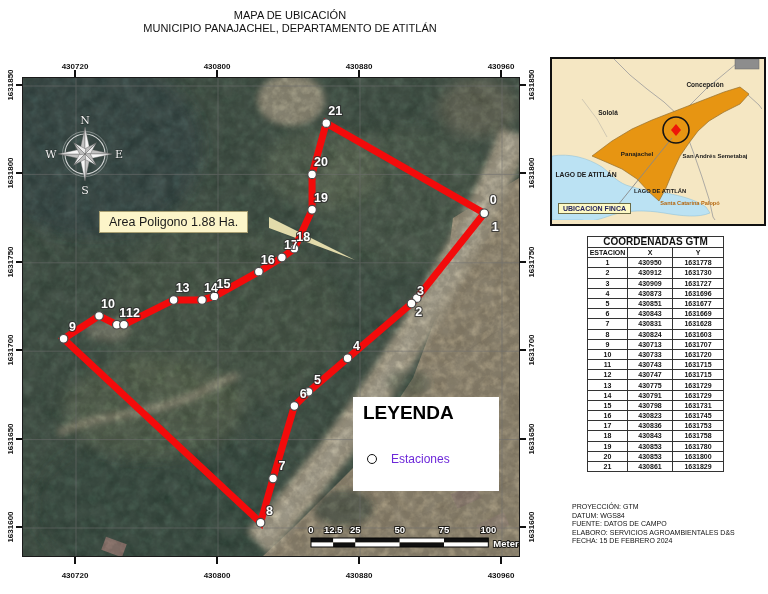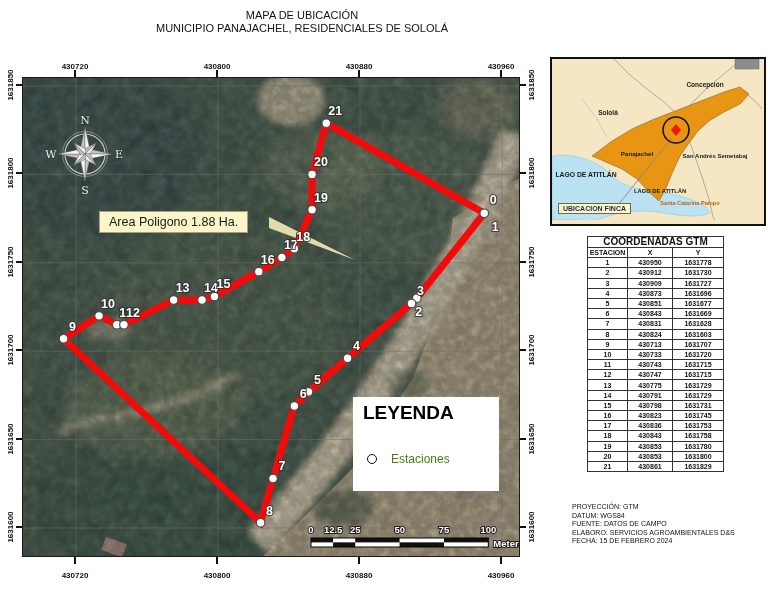--- a/index.html
+++ b/index.html
@@ -1,27 +1,27 @@
 <!DOCTYPE html>
 <html><head>
 <meta charset="utf-8">
 <style>
   html,body{margin:0;padding:0;background:#fff;}
   .page{position:relative;width:768px;height:594px;background:#ffffff;font-family:"Liberation Sans",sans-serif;overflow:hidden;}
-  .title-block{position:absolute;left:42px;top:9px;width:520px;text-align:center;color:#111;font-size:11px;line-height:12.8px;}
+  .title-block{position:absolute;left:30px;top:9px;width:520px;text-align:center;color:#111;font-size:11px;line-height:12.8px;}
   .map-frame{position:absolute;left:22px;top:77px;width:496px;height:478px;border:1px solid #1a1a1a;overflow:hidden;background:#3d5747;}
   #map-svg{position:absolute;left:0;top:0;}
   .tick-label{position:absolute;font-size:8px;font-weight:700;color:#111;transform:translate(-50%,-50%);white-space:nowrap;}
   .tick-label.v{transform:translate(-50%,-50%) rotate(-90deg);}
   .tick-mark{position:absolute;background:#111;}
   .area-label{position:absolute;left:76px;top:133px;background:#fcf5c9;border:1px solid #a89f72;padding:3px 9px;font-size:12.5px;color:#1a1a1a;white-space:nowrap;z-index:4;}
   .legend{position:absolute;left:330px;top:319px;width:146px;height:94px;background:#ffffff;z-index:4;}
   .legend-title{position:absolute;left:10px;top:5px;font-size:19px;font-weight:700;color:#000;}
   .legend-item{position:absolute;left:0;width:100%;height:20px;}
-  .legend-item .lbl{position:absolute;left:38px;top:3px;font-size:12px;color:#4d7c0f;white-space:nowrap;}
+  .legend-item .lbl{position:absolute;left:38px;top:3px;font-size:12px;color:#6d28d9;white-space:nowrap;}
   .sym-circle{position:absolute;left:14px;top:5px;width:8px;height:8px;border:1.5px solid #111;border-radius:50%;background:#fff;}
   .sym-parcel{position:absolute;left:1px;top:0px;width:22px;height:7px;border:5px solid #f20d0d;border-radius:4px;background:#fff;}
   .inset{position:absolute;left:550px;top:57px;width:212px;height:165px;border:2px solid #111;background:#f5e7c3;}
   .inset-label{position:absolute;transform:translate(-50%,-50%);font-weight:700;color:#1a1a1a;white-space:nowrap;z-index:3;}
   .inset-callout{position:absolute;left:6px;top:144px;background:#fdf9c5;border:1px solid #6b6b46;padding:1px 4px;font-size:7px;font-weight:700;color:#26265e;white-space:nowrap;z-index:3;}
   .coord-table{position:absolute;left:587px;top:236px;}
   .coord-table table{border-collapse:collapse;width:136px;table-layout:fixed;}
   .coord-table th,.coord-table td{border:1px solid #333;font-size:7px;font-weight:700;color:#111;text-align:center;padding:0 1px;height:9.2px;line-height:1;}
   .coord-table .t-title{font-size:10px;height:10px;}
   .coord-table col.c1{width:40px}.coord-table col.c2{width:45px}.coord-table col.c3{width:51px}
@@ -33,21 +33,21 @@
   .st-dot{fill:#fff;stroke:#4a4a4a;stroke-width:1.2;}
   .compass-letter{font:11px "DejaVu Serif",serif;fill:#f2f2f2;stroke:rgba(0,0,0,.45);stroke-width:.8px;paint-order:stroke;}
 </style>
 </head>
 <body>
 
 <div class="page">
 
   <div class="title-block">
     <div>MAPA DE UBICACIÓN</div>
-    <div>MUNICIPIO PANAJACHEL, RESIDENCIALES DE SOLOLÁ</div>
+    <div>MUNICIPIO PANAJACHEL, DEPARTAMENTO DE ATITLÁN</div>
   </div>
 
   <div class="map-frame">
     <svg id="map-svg" width="496" height="478" viewBox="0 0 496 478">
       <defs>
         <filter id="soft" x="-40%" y="-40%" width="180%" height="180%">
             <feGaussianBlur stdDeviation="7"></feGaussianBlur>
           </filter>
         <filter id="soft2" x="-40%" y="-40%" width="180%" height="180%">
             <feGaussianBlur stdDeviation="3"></feGaussianBlur>

